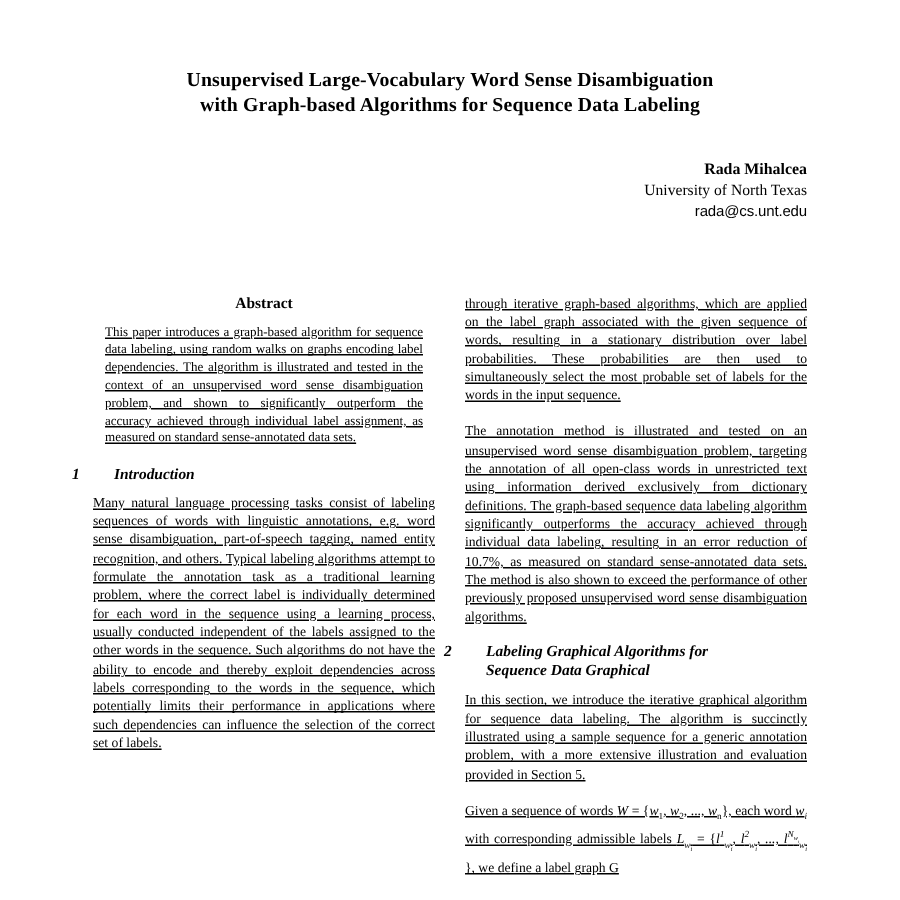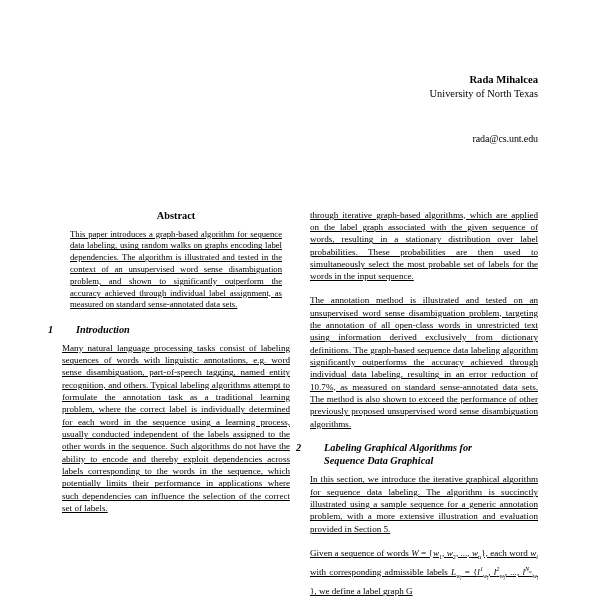--- a/index.html
+++ b/index.html
@@ -35,36 +35,34 @@
     text-align: right;
     margin-top: 29px;
     font-size: 10.4px;
     line-height: 14.2px;
   }
   .author-name {
     font-weight: bold;
     font-size: 10.6px;
   }
   .author-mono {
-    font-family: Liberation Serif, serif;
+    font-family: Liberation Sans, sans-serif;
     font-size: 10px;
     letter-spacing: -0.1px;
-    margin-top: 31px;
   }
   .columns {
     margin-top: 46px;
     display: flex;
     gap: 20px;
   }
   .col {
     width: 228px;
     font-size: 9.1px;
     line-height: 12.35px;
     text-align: justify;
-    margin-top: 16px;
   }
   .section-head {
     font-weight: bold;
     font-size: 10.3px;
     margin: 11px 0 6px 0;
     line-height: 13px;
   }
   .section-head.centered {
     text-align: center;
     margin-top: 0;
@@ -96,20 +94,24 @@
   sub { font-size: 0.68em; }
   sup { font-size: 0.68em; }
   .col2-firstpara { margin-top: 0; }
   .gap-before { margin-top: 11.5px; font-style: italic; }
 </style>
 </head>
 <body>
 
 <div class="page">
 
+  <div class="title">
+    <span>Unsupervised Large-Vocabulary Word Sense Disambiguation</span><br>
+    <span class="title-line2">with Graph-based Algorithms for Sequence Data Labeling</span>
+  </div>
 
   <div class="author-block">
     <div class="author-name">Rada Mihalcea</div>
     <div>University of North Texas</div>
     <div class="author-mono">rada@cs.unt.edu</div>
   </div>
 
   <div class="columns">
 
     <div class="col">

